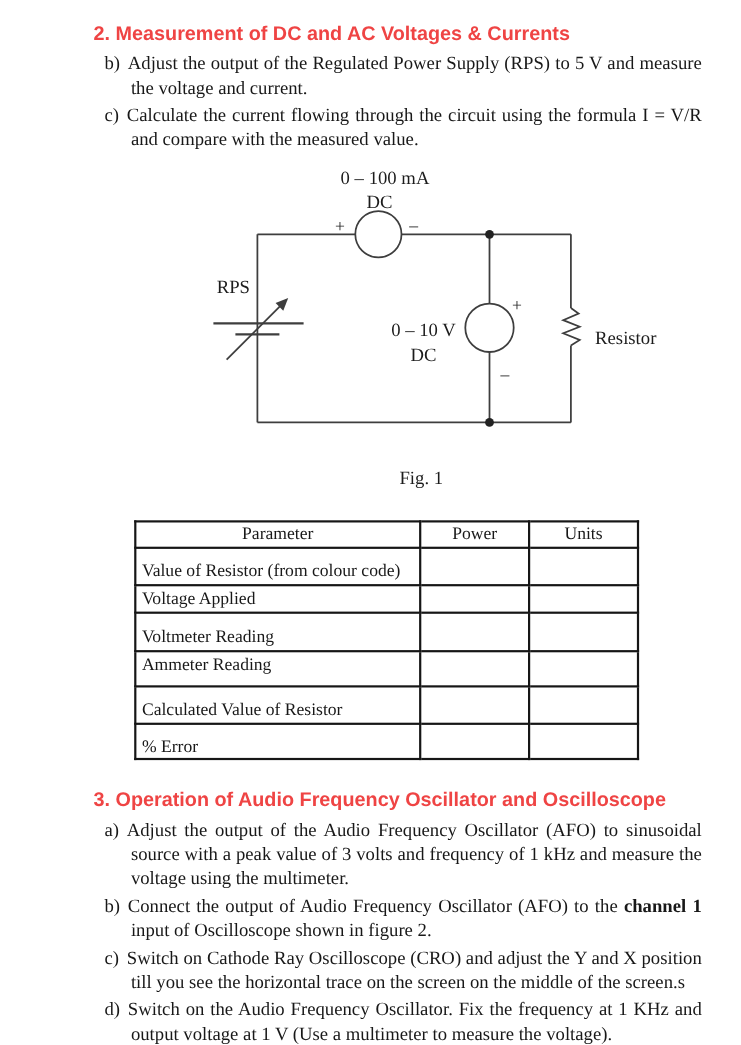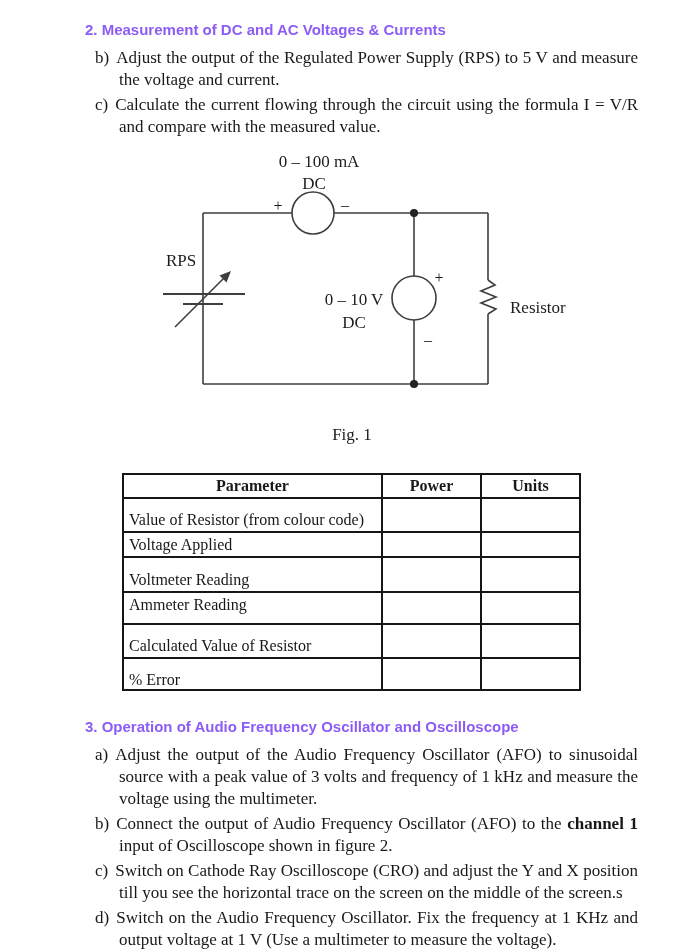--- a/index.html
+++ b/index.html
@@ -3,50 +3,50 @@
 <meta charset="utf-8">
 <style>
   html, body { margin:0; padding:0; }
   body {
     width:674px; height:950px; overflow:hidden;
     background:#ffffff; color:#181818;
     font-family:"Liberation Serif", serif;
   }
   .h {
     font-family:"Liberation Sans", sans-serif;
-    font-weight:700; font-size:15px; line-height:24px;
-    color:#8b5cf6; margin:0 0 5px 85px;
+    font-weight:700; font-size:18px; line-height:24px;
+    color:#ef4444; margin:0 0 5px 85px;
   }
   .h.first { padding-top:18px; }
   .h.second { margin-top:24px; }
   .si {
     box-sizing:border-box;
     width:543px; margin:0 0 3px 95px;
     padding-left:24px; text-indent:-24px;
     font-size:17px; line-height:22px; text-align:justify;
   }
   .lbl { margin-right:7px; }
-  .figwrap { position:relative; height:303px; margin-top:8px; }
+  .figwrap { position:relative; height:303px; margin-top:8px;margin-left:31px; }
   .figwrap svg { position:absolute; left:0; top:0; }
   .cw { stroke:#3e3e3e; stroke-width:1.6; fill:none; }
   .cw2 { stroke:#3e3e3e; stroke-width:2; fill:none; }
   .dot { fill:#222; stroke:none; }
   .ah { fill:#3e3e3e; stroke:none; }
   .ft { fill:#1c1c1c; font-family:"Liberation Serif", serif; font-size:17px; }
   .sign { fill:#1c1c1c; font-family:"Liberation Serif", serif; font-size:16px; }
   table.results {
     border-collapse:collapse; table-layout:fixed;
     width:457px; margin:24px 0 0 122px;
   }
   table.results th, table.results td {
     border:2px solid #161616; font-size:16px;
     overflow:hidden; white-space:nowrap;
   }
   table.results th {
-    font-family:"Liberation Serif", serif; font-weight:700;
+    font-family:"Liberation Serif", serif; font-weight:400;
     text-align:center; height:20px; line-height:18px;
   }
   td.param { padding:12px 2px 0 5px; text-align:left; }
   tr.vb td { vertical-align:bottom; padding-bottom:2px; }
   tr.vt td { vertical-align:top; padding-top:3px; }
   tr.vm td { vertical-align:middle; }
 </style>
 </head>
 <body>
 

